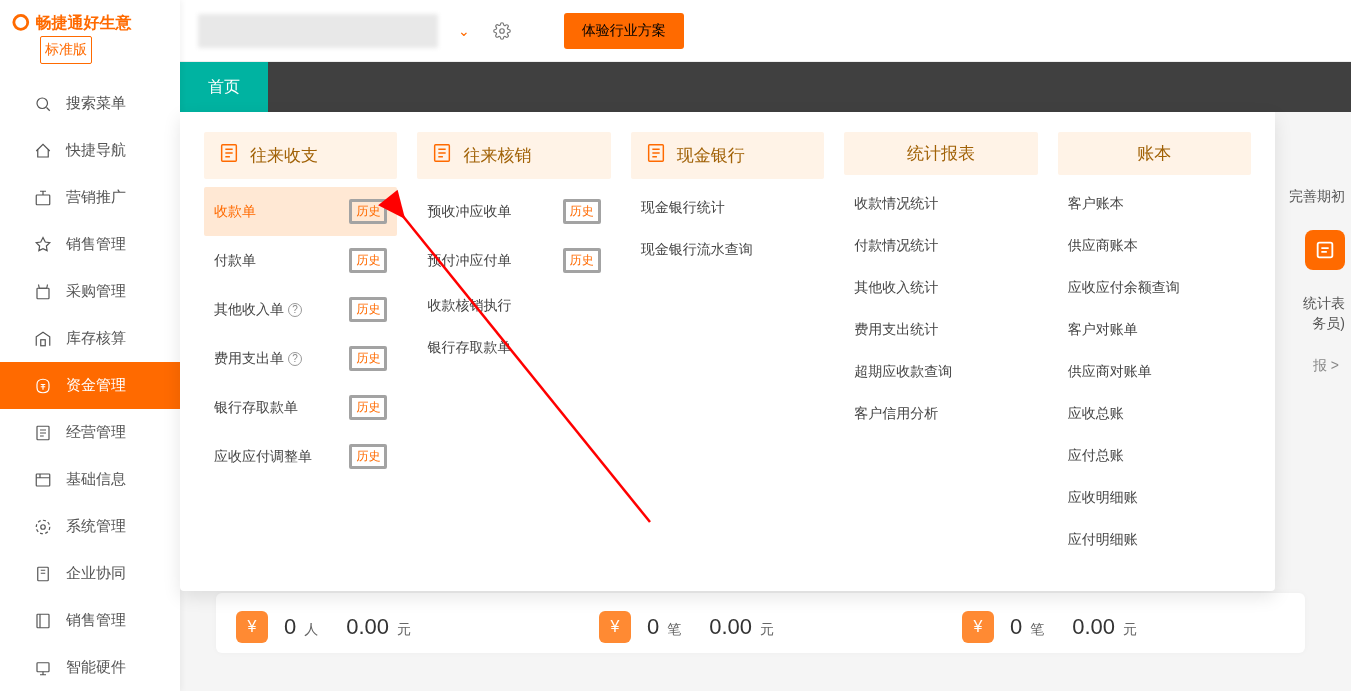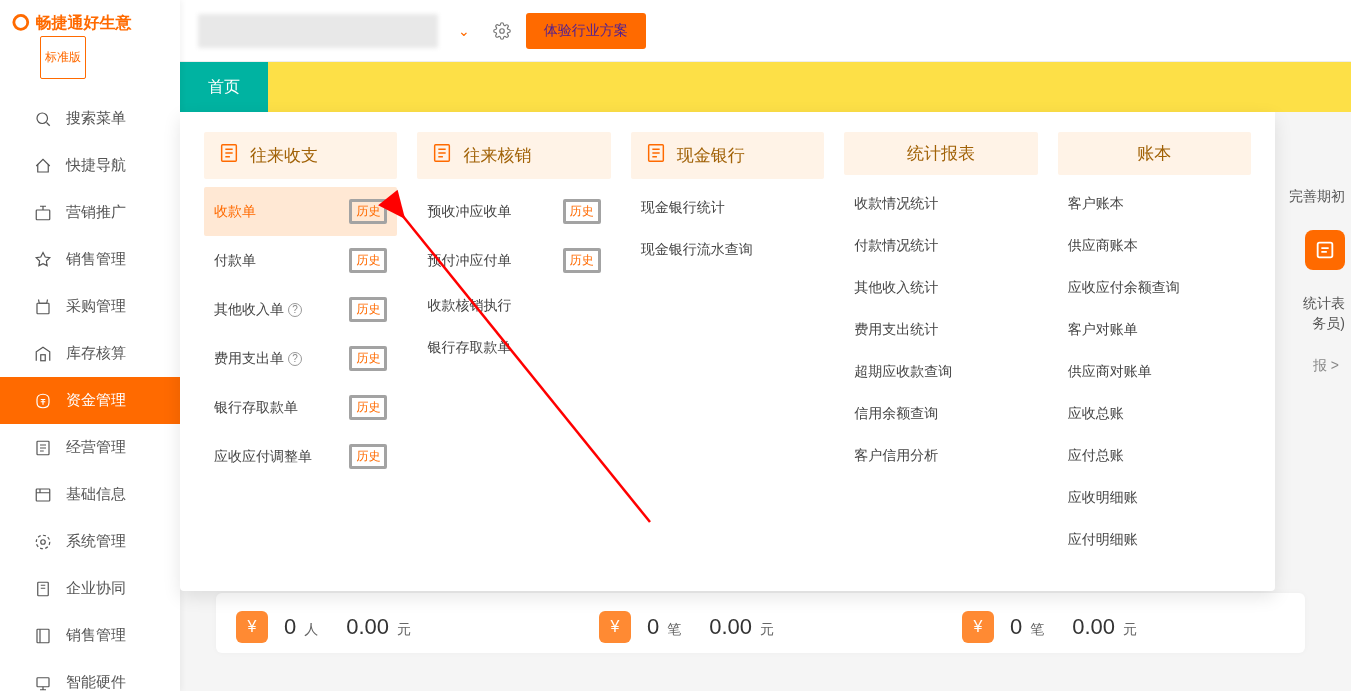--- a/index.html
+++ b/index.html
@@ -26,22 +26,22 @@
     z-index: 20;
   }
   .logo-block { padding: 10px 12px 4px; }
   .logo-row { display: flex; align-items: center; gap: 6px; }
   .logo-mark {
     color: #ff6a00; font-weight: 900; font-size: 22px;
     font-family: Arial, sans-serif;
   }
   .logo-text { color: #ff6a00; font-weight: 700; font-size: 16px; }
   .logo-sub {
-    font-size: 12px; color: #ff6a00; border: 1px solid #ff6a00;
-    padding: 12px 4px; border-radius: 2px; margin-left: 28px; display: inline-block;
+    font-size: 14px; color: #ff6a00; border: 1px solid #ff6a00;
+    padding: 4px 4px; border-radius: 2px; margin-left: 28px; display: inline-block;
   }
 
   .nav { margin-top: 12px; display: flex; flex-direction: column; }
   .nav-item {
     display: flex; align-items: center; gap: 14px;
     padding: 14px 34px; color: #555; cursor: pointer;
   }
   .nav-item.active { background: #ff6a00; color: #fff; }
   .nav-icon { width: 18px; height: 18px; display: inline-flex; align-items: center; justify-content: center; }
   .nav-icon svg { width: 18px; height: 18px; stroke: currentColor; fill: none; stroke-width: 1.6; }
@@ -65,25 +65,25 @@
   }
   .chevron-down {
     color: #ff6a00; font-size: 14px; cursor: pointer; padding: 0 8px;
   }
   .gear-btn {
     width: 24px; height: 24px; display: inline-flex; align-items: center; justify-content: center;
     color: #777; cursor: pointer;
   }
   .gear-btn svg { width: 18px; height: 18px; stroke: currentColor; fill: none; stroke-width: 1.6; }
   .cta-btn {
-    background: #ff6a00; color: #4c1d95; border: none; padding: 9px 18px;
-    font-size: 14px; border-radius: 3px; cursor: pointer;
-  }
-
-  .tab-strip { height: 50px; background: #fde047; display: flex; align-items: center; text-align: right; }
+    background: #ff6a00; color: #000000; border: none; padding: 9px 18px;
+    font-size: 14px; border-radius: 3px; cursor: pointer; margin-left: 38px;
+  }
+
+  .tab-strip { height: 50px; background: #404040; display: flex; align-items: center; text-align: right; }
   .tab {
     height: 100%; display: flex; align-items: center; padding: 0 28px;
     color: #fff; font-size: 16px; cursor: pointer;
   }
   .tab.active { background: #00b3a1; }
 
   .content {
     flex: 1; padding: 18px; overflow: hidden; position: relative;
   }
   .right-hints {
@@ -490,25 +490,20 @@
             <span>费用支出统计</span>
           </span>
         </div>
         <div class="mega-item">
           <span class="mega-label">
             <span>超期应收款查询</span>
           </span>
         </div>
         <div class="mega-item">
           <span class="mega-label">
-            <span>信用余额查询</span>
-          </span>
-        </div>
-        <div class="mega-item">
-          <span class="mega-label">
             <span>客户信用分析</span>
           </span>
         </div>
       </div>
     </div>
     <div class="mega-col">
       <div class="mega-head plain">
         <span>账本</span>
       </div>
       <div class="mega-list">

